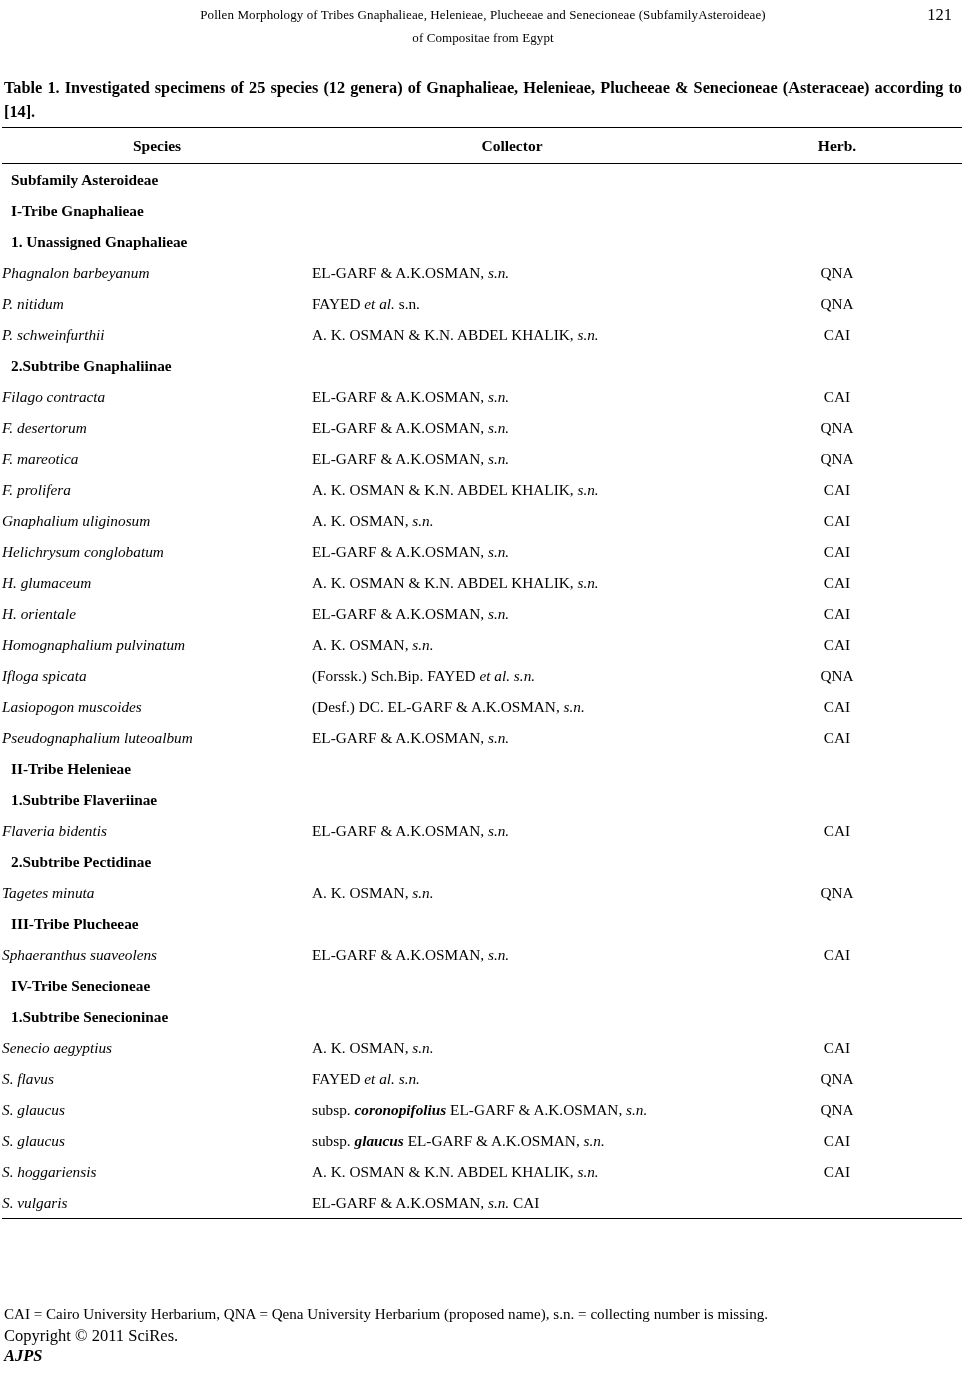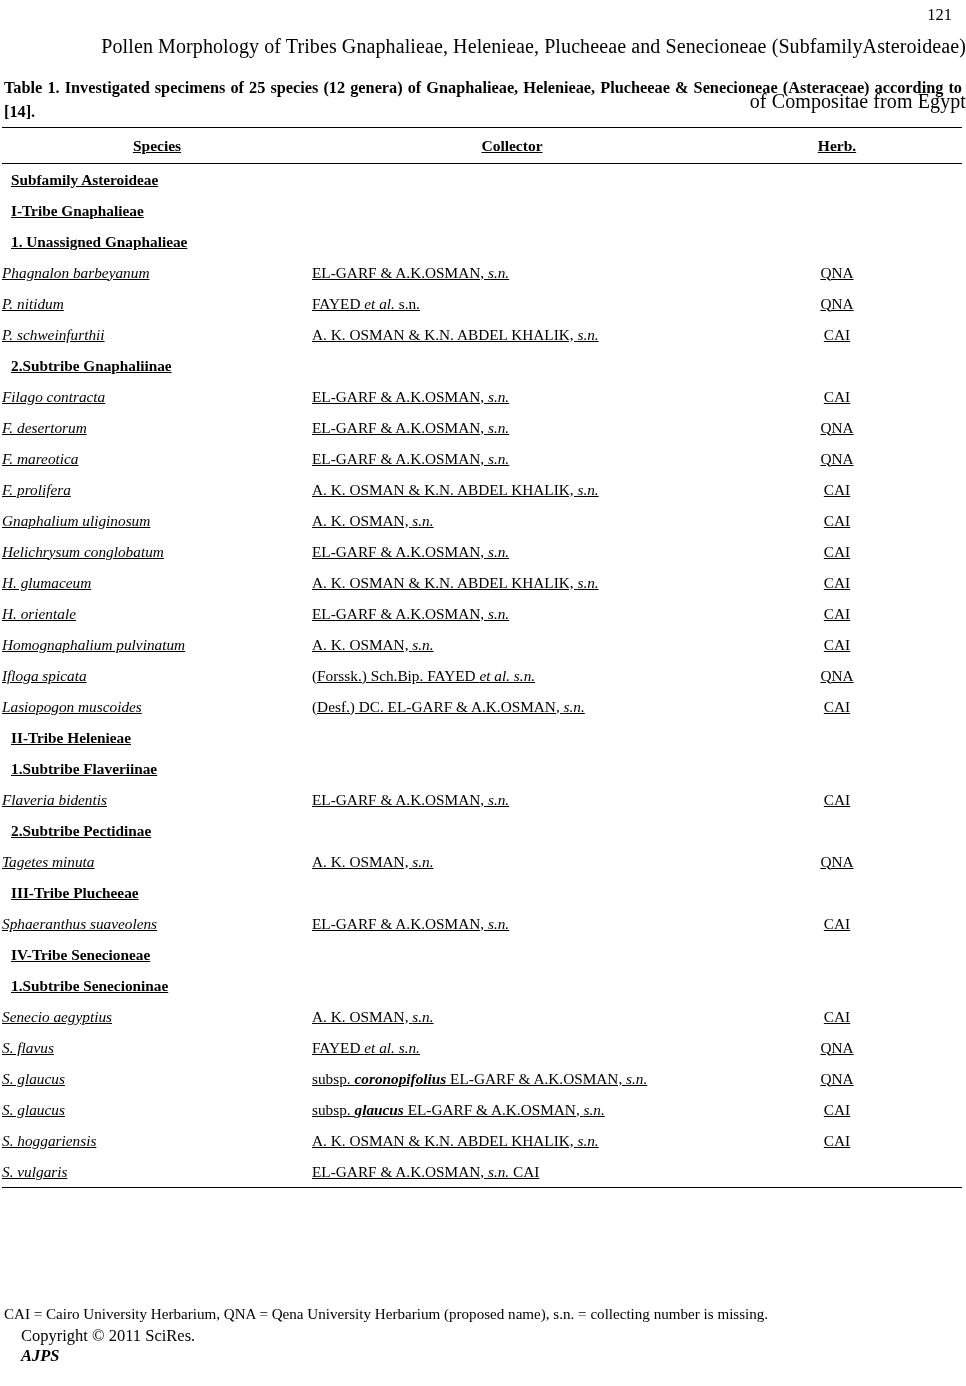--- a/index.html
+++ b/index.html
@@ -25,25 +25,24 @@
 
   
   .running-head {
     position: absolute;
     top: 0;
     left: 0;
     width: 966px;
     padding-top: 3px;
   }
   .rh-line {
-    text-align: right;
-    font-size: 20px;
+    text-align: center;
+    font-size: 13px;
     line-height: 23px;
     letter-spacing: 0.1px;
-    margin-top: 32px;
   }
   .rh-pageno {
     position: absolute;
     right: 14px;
     top: 3px;
     font-size: 16.5px;
     line-height: 23px;
     text-align: right;
   }
 
@@ -59,21 +58,20 @@
     text-align: justify;
     text-align-last: left;
   }
 
   
   .table-wrap {
     position: absolute;
     top: 127px;
     left: 2px;
     width: 960px;
-    text-decoration: underline;
   }
   table.spec {
     width: 960px;
     border-collapse: collapse;
     table-layout: fixed;
   }
   table.spec col.c-species { width: 310px; }
   table.spec col.c-collector { width: 400px; }
   table.spec col.c-herb { width: 250px; }
 
@@ -141,21 +139,20 @@
     display: flex;
     justify-content: flex-end;
     align-items: baseline;
     font-size: 16.5px;
     flex-direction: column;
   }
   .footer-right {
     font-weight: bold;
     font-style: italic;
     font-size: 16.5px;
-    margin-left: 17px;
   }
 </style>
 </head>
 <body>
 
 <div class="page">
 
   <div class="running-head">
     <div class="rh-line">Pollen Morphology of Tribes Gnaphalieae, Helenieae, Plucheeae and Senecioneae (SubfamilyAsteroideae)</div>
     <div class="rh-line">of Compositae from Egypt</div>
@@ -262,20 +259,25 @@
           <tr>
             <td class="species">Ifloga spicata</td>
             <td class="collector"><span class="rm">(Forssk.) Sch.Bip. FAYED </span><span class="i">et al. s.n.</span></td>
             <td class="herb">QNA</td>
           </tr>
           <tr>
             <td class="species">Lasiopogon muscoides</td>
             <td class="collector"><span class="rm">(Desf.) DC. EL-GARF &amp; A.K.OSMAN, </span><span class="i">s.n.</span></td>
             <td class="herb">CAI</td>
           </tr>
+          <tr>
+            <td class="species">Pseudognaphalium luteoalbum</td>
+            <td class="collector"><span class="rm">EL-GARF &amp; A.K.OSMAN, </span><span class="i">s.n.</span></td>
+            <td class="herb">CAI</td>
+          </tr>
           <tr class="section">
             <td class="species section-head">II-Tribe Helenieae</td>
             <td class="collector"></td>
             <td class="herb"></td>
           </tr>
           <tr class="section">
             <td class="species section-head">1.Subtribe Flaveriinae</td>
             <td class="collector"></td>
             <td class="herb"></td>
           </tr>

